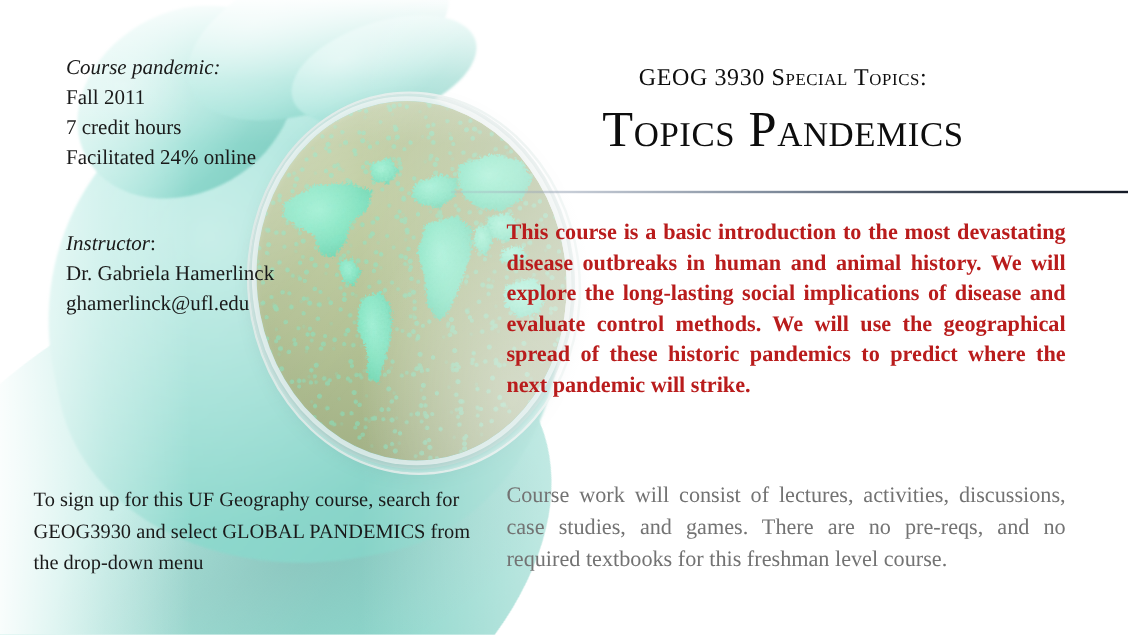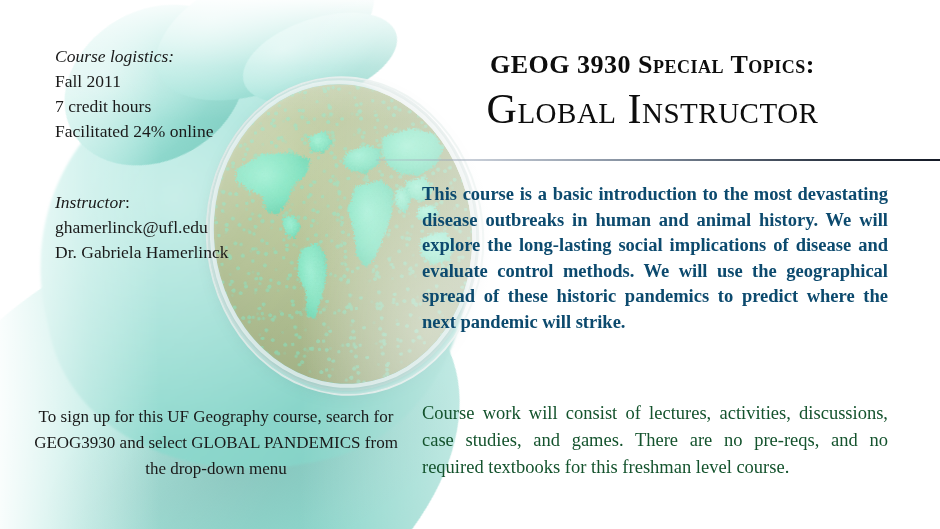--- a/index.html
+++ b/index.html
@@ -206,41 +206,40 @@
     line-height: 25px;
   }
   .instructor .lede { font-style: italic; }
   .instructor .lede .colon { font-style: normal; }
 
   .signup {
     position: absolute;
     left: 28px;
     top: 404px;
     width: 376px;
-    text-align: center;
+    text-align: left;
     font-size: 17px;
     line-height: 26px;
   }
 
   
   .title-block {
     position: absolute;
     left: 380px;
     top: 48px;
     width: 545px;
     text-align: center;
     color: #0d0d0d;
   }
   .title-line-1 {
     font-variant: small-caps;
-    font-size: 26px;
+    font-size: 20px;
     letter-spacing: 0.5px;
     line-height: 34px;
     white-space: nowrap;
-    font-weight: bold;
   }
   .title-line-2 {
     font-variant: small-caps;
     font-size: 42px;
     letter-spacing: 0.5px;
     line-height: 50px;
     margin-top: 2px;
     white-space: nowrap;
   }
 
@@ -261,32 +260,32 @@
   .body-bold {
     position: absolute;
     left: 422px;
     top: 182px;
     width: 466px;
     font-size: 18.5px;
     line-height: 25.5px;
     font-weight: bold;
     text-align: justify;
     text-justify: inter-word;
-    color: #0c4a6e;
+    color: #b91c1c;
   }
   .body-regular {
     position: absolute;
     left: 422px;
     top: 400px;
     width: 466px;
     font-size: 18.5px;
     line-height: 27px;
     text-align: justify;
     text-justify: inter-word;
-    color: #14532d;
+    color: #737373;
   }
 </style>
 </head>
 <body>
 
 <div id="poster">
 
   <div class="photo-layer">
 
     <div class="glove-arm"></div>
@@ -341,37 +340,37 @@
     <div class="dish-rim"></div>
 
     <div class="photo-fade-left"></div>
     <div class="photo-fade-top"></div>
     <div class="photo-fade-right"></div>
   </div>
 
   <div class="content">
 
     <div class="logistics">
-      <div class="lede line">Course logistics:</div>
+      <div class="lede line">Course pandemic:</div>
       <div class="line">Fall 2011</div>
       <div class="line">7 credit hours</div>
       <div class="line">Facilitated 24% online</div>
     </div>
 
     <div class="instructor">
       <div class="lede line"><span>Instructor</span><span class="colon">:</span></div>
+      <div class="line">Dr. Gabriela Hamerlinck</div>
       <div class="line">ghamerlinck@ufl.edu</div>
-      <div class="line">Dr. Gabriela Hamerlinck</div>
     </div>
 
     <div class="signup">To sign up for this UF Geography course, search for GEOG3930 and select GLOBAL PANDEMICS from the drop-down menu</div>
 
     <div class="title-block">
       <div class="title-line-1">GEOG 3930 Special Topics:</div>
-      <div class="title-line-2">Global Instructor</div>
+      <div class="title-line-2">Topics Pandemics</div>
     </div>
 
     <div class="rule"></div>
 
     <div class="body-bold">This course is a basic introduction to the most devastating disease outbreaks in human and animal history. We will explore the long-lasting social implications of disease and evaluate control methods. We will use the geographical spread of these historic pandemics to predict where the next pandemic will strike.</div>
     <div class="body-regular">Course work will consist of lectures, activities, discussions, case studies, and games. There are no pre-reqs, and no required textbooks for this freshman level course.</div>
 
   </div>
 </div>
 

